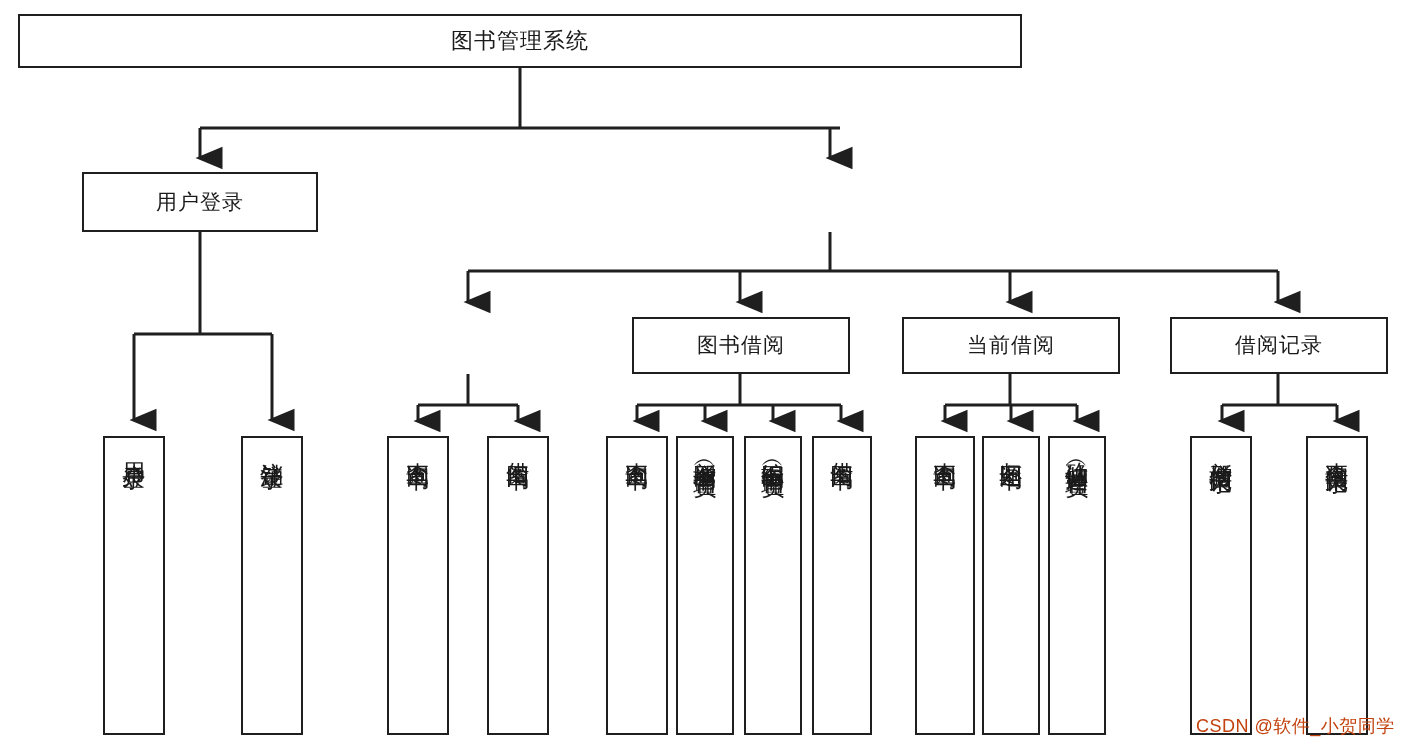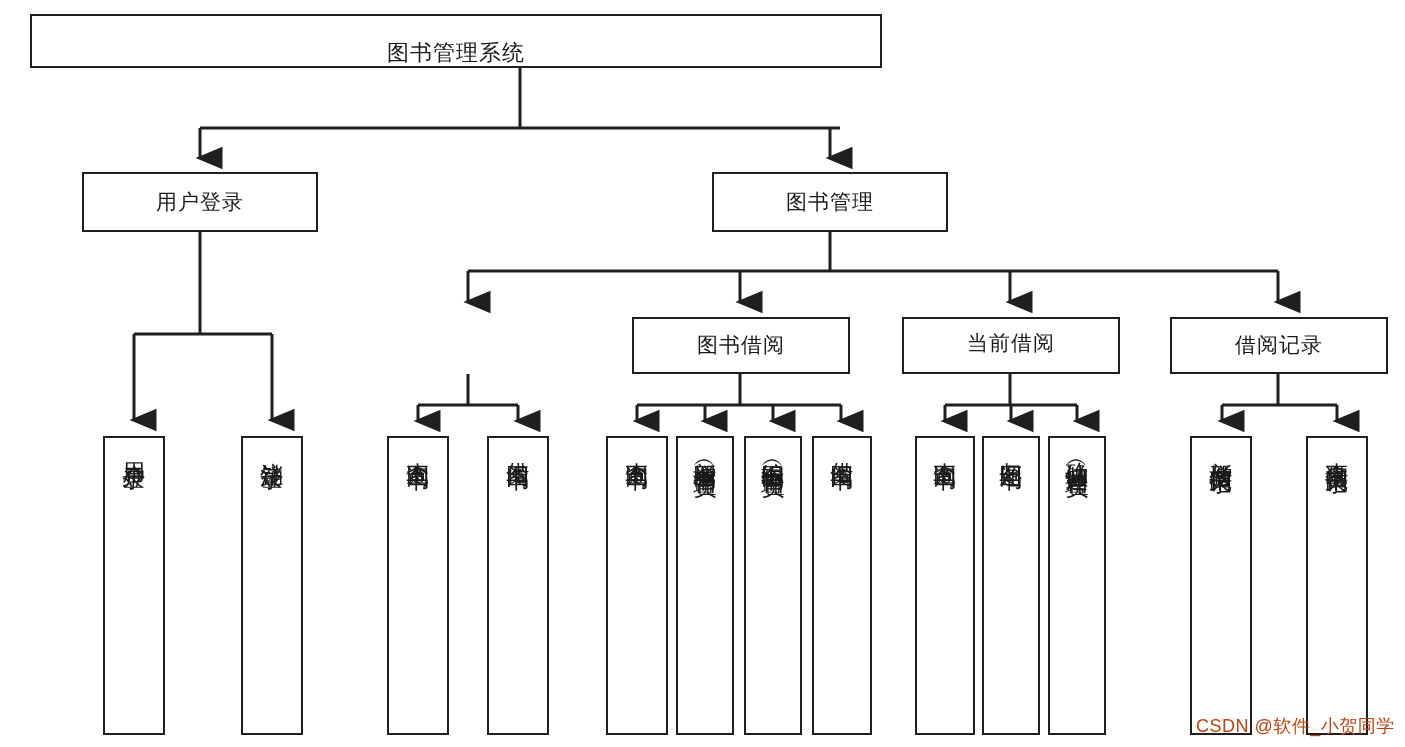--- a/index.html
+++ b/index.html
@@ -124,38 +124,35 @@
       <path d="M 1011 405 L 1011 421" marker-end="url(#arrow)"></path>
       <path d="M 1077 405 L 1077 421" marker-end="url(#arrow)"></path>
 
       <path d="M 1278 374 L 1278 405"></path>
       <path d="M 1222 405 L 1337 405"></path>
       <path d="M 1222 405 L 1222 421" marker-end="url(#arrow)"></path>
       <path d="M 1337 405 L 1337 421" marker-end="url(#arrow)"></path>
     </g>
   </svg>
 
-  <div class="node horiz root" style="left:30px; top:14px; width:852px; height:54px;align-items:flex-end;">
+  <div class="node horiz root" style="left:18px; top:14px; width:1004px; height:54px;">
     <span class="node-label">图书管理系统</span>
   </div>
 
   <div class="node horiz" style="left:82px; top:172px; width:236px; height:60px;">
     <span class="node-label">用户登录</span>
   </div>
 
-  <div class="node horiz" style="left:712px; top:172px; width:236px; height:60px;">
-    <span class="node-label">图书管理</span>
-  </div>
 
 
   <div class="node horiz" style="left:632px; top:317px; width:218px; height:57px;">
     <span class="node-label">图书借阅</span>
   </div>
 
-  <div class="node horiz" style="left:902px; top:317px; width:218px; height:57px;font-family:Liberation Mono, monospace;">
+  <div class="node horiz" style="left:902px; top:317px; width:218px; height:57px;">
     <span class="node-label">当前借阅</span>
   </div>
 
   <div class="node horiz" style="left:1170px; top:317px; width:218px; height:57px;">
     <span class="node-label">借阅记录</span>
   </div>
 
   <div class="node vert" style="left:103px; top:436px; width:62px; height:299px;">
     <span class="node-label">用户登录</span>
   </div>

